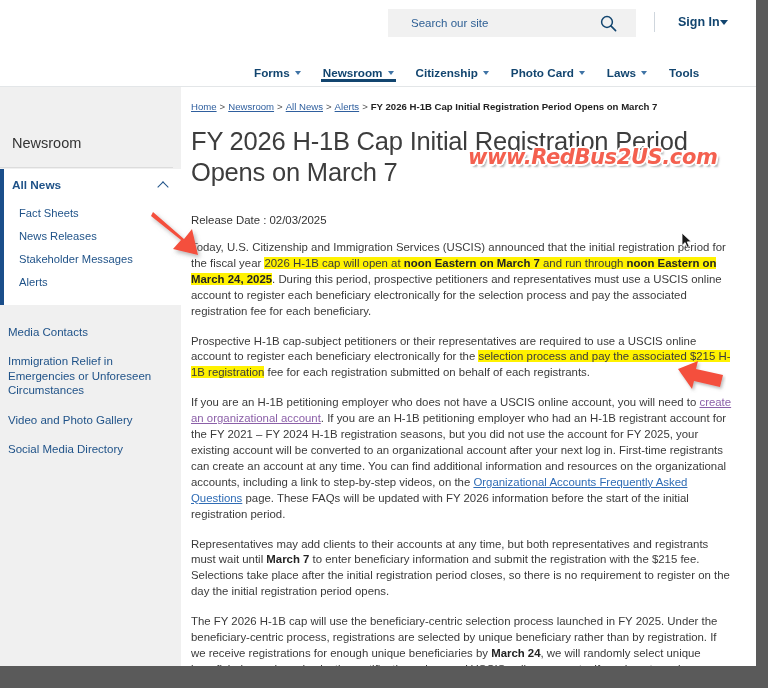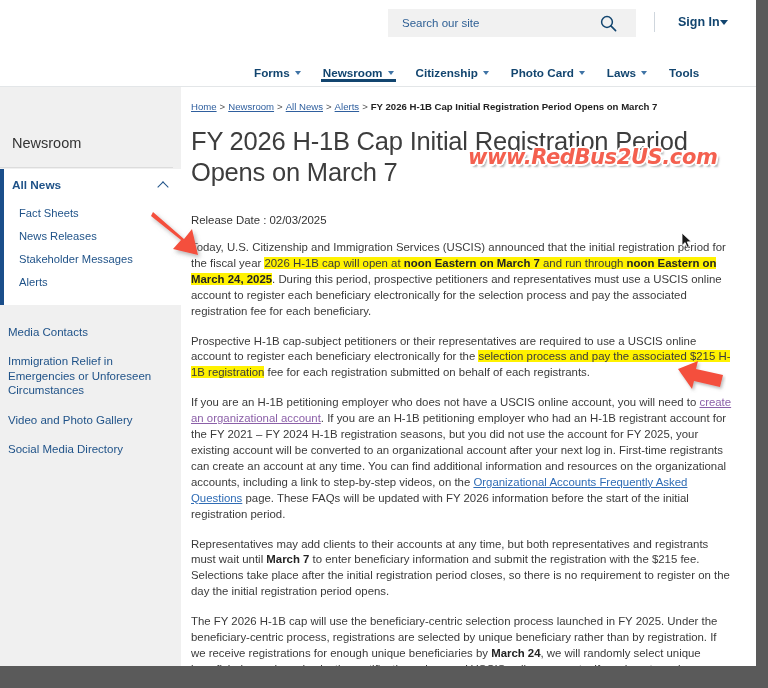--- a/index.html
+++ b/index.html
@@ -38,21 +38,21 @@
   #search-wrap {
     position: absolute; left: 388px; top: 9px;
     width: 248px; height: 28px;
     background: #f1f1f1;
     display: flex; align-items: center;
   }
   #search-input {
     border: none; outline: none; background: transparent;
     font-family: "Liberation Sans", sans-serif;
     font-size: 11.5px; color: #2a5a94;
-    padding-left: 14px; width: 200px; height: 26px;
+    padding-left: 23px; width: 200px; height: 26px;
   }
   #search-input::placeholder { color: #2f6095; opacity: 1; }
   #search-btn {
     width: 40px; height: 28px; border: none; background: transparent;
     cursor: pointer; display: flex; align-items: center; justify-content: center;
   }
   #divider-v {
     position: absolute; left: 654px; top: 12px;
     width: 1px; height: 20px; background: #cfd6dd;
   }

